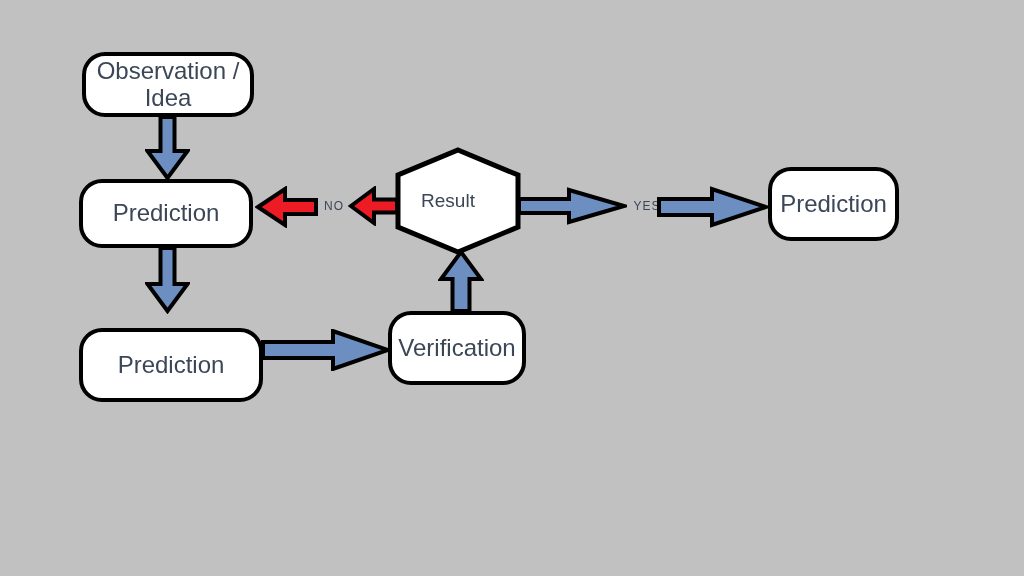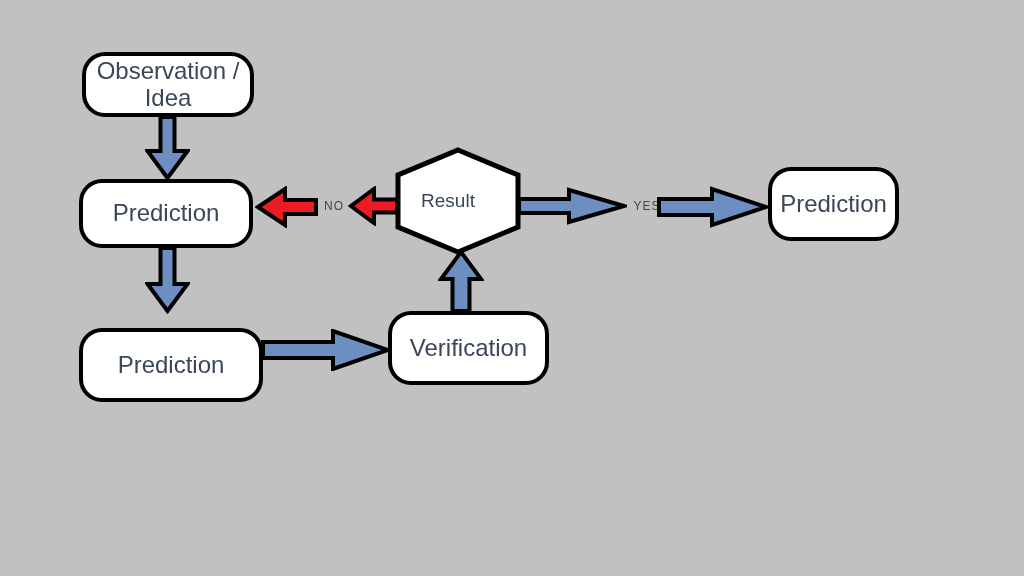--- a/index.html
+++ b/index.html
@@ -54,21 +54,21 @@
   </div>
 
   <div class="node" style="left:79px;top:179px;width:174px;height:69px;">
     <span>Prediction</span>
   </div>
 
   <div class="node" style="left:79px;top:328px;width:184px;height:74px;">
     <span>Prediction</span>
   </div>
 
-  <div class="node" style="left:388px;top:311px;width:161px;height:74px;">
+  <div class="node" style="left:388px;top:311px;width:138px;height:74px;">
     <span>Verification</span>
   </div>
 
   <div class="node" style="left:768px;top:167px;width:131px;height:74px;">
     <span>Prediction</span>
   </div>
 
   <svg class="abs" style="left:395px;top:147px;" width="126" height="108" viewBox="0 0 126 108">
     <polygon class="hex" points="63,3 123,28 123,80 63,105 3,80 3,28"></polygon>
   </svg>

